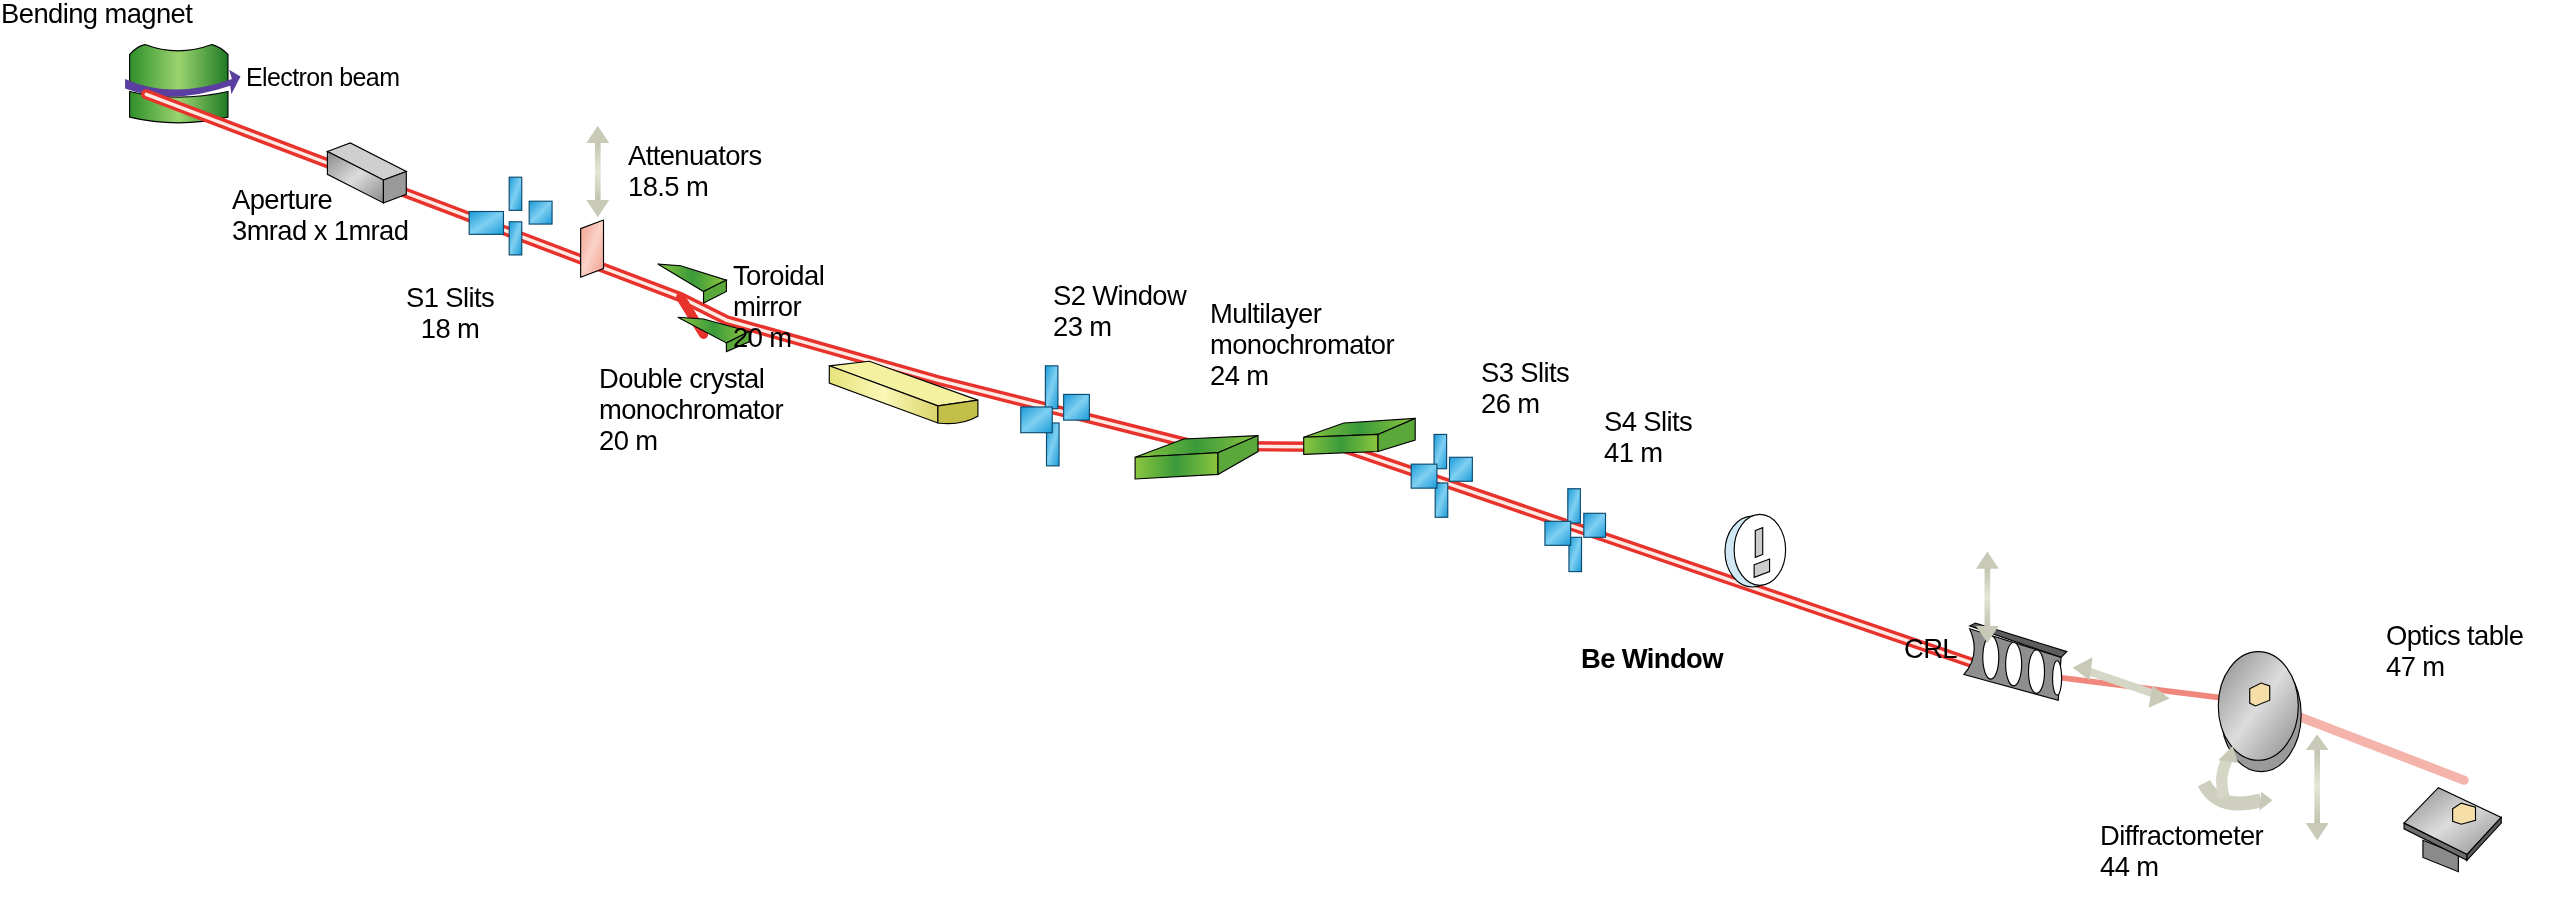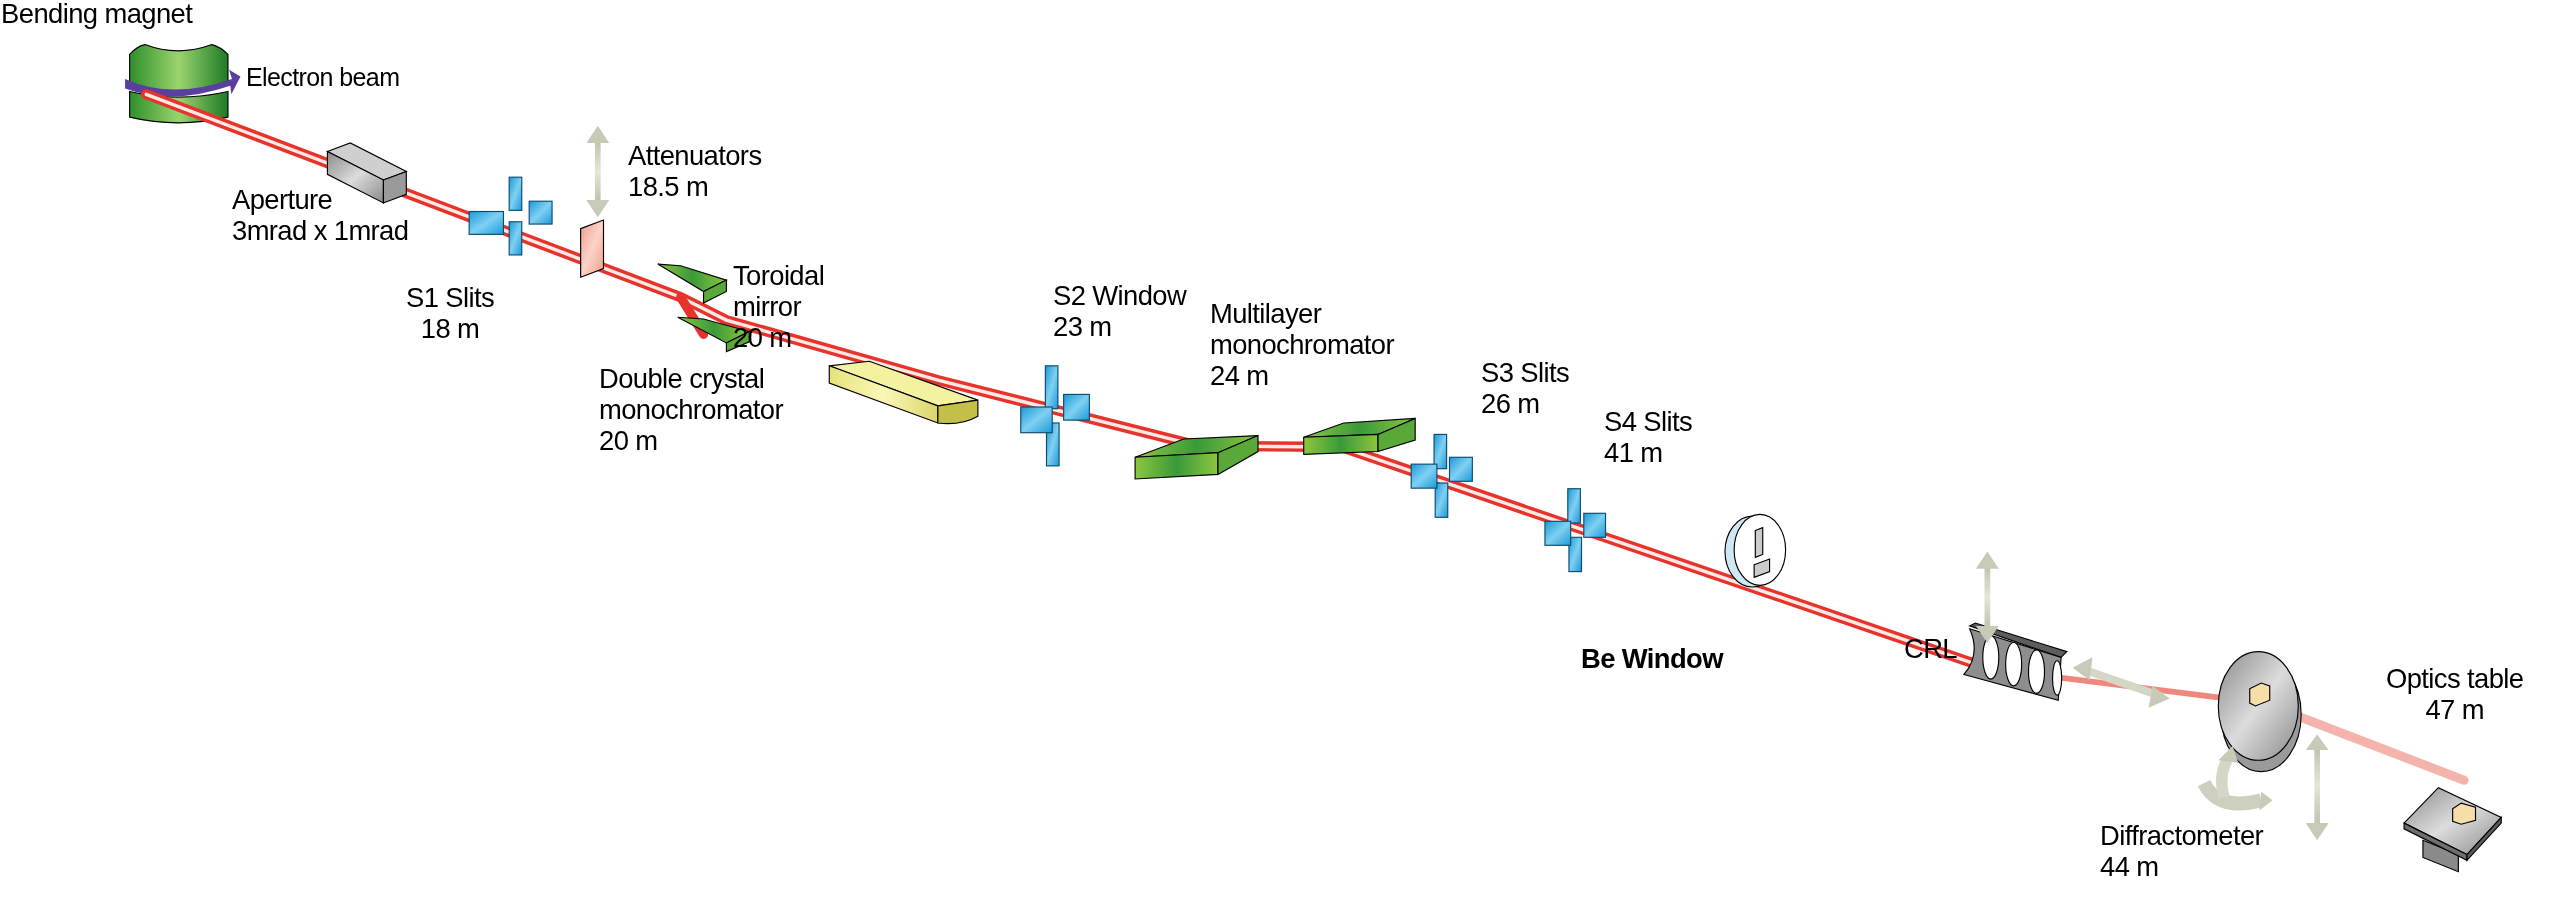--- a/index.html
+++ b/index.html
@@ -242,17 +242,17 @@
 <div class="lbl" style="left:1581px; top:643px;font-weight:bold;">
   <span>Be Window</span>
 </div>
 <div class="lbl" style="left:1904px; top:589px;margin-top:44px;">
   <span>CRL</span>
 </div>
 <div class="lbl" style="left:2100px; top:820px;">
   <span>Diffractometer</span>
   <span>44 m</span>
 </div>
-<div class="lbl" style="left:2386px; top:663px;text-align:center;">
+<div class="lbl" style="left:2386px; top:620px;">
   <span>Optics table</span>
   <span>47 m</span>
 </div>
 
 
 </body></html>

